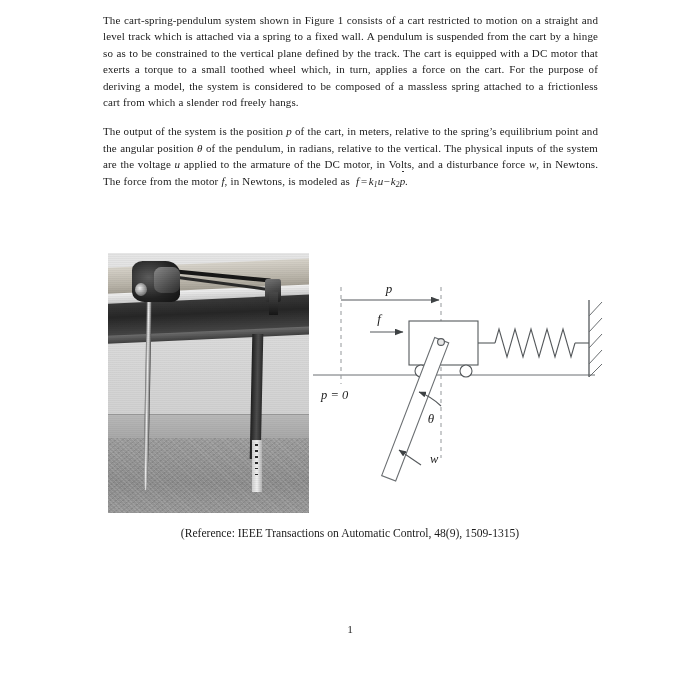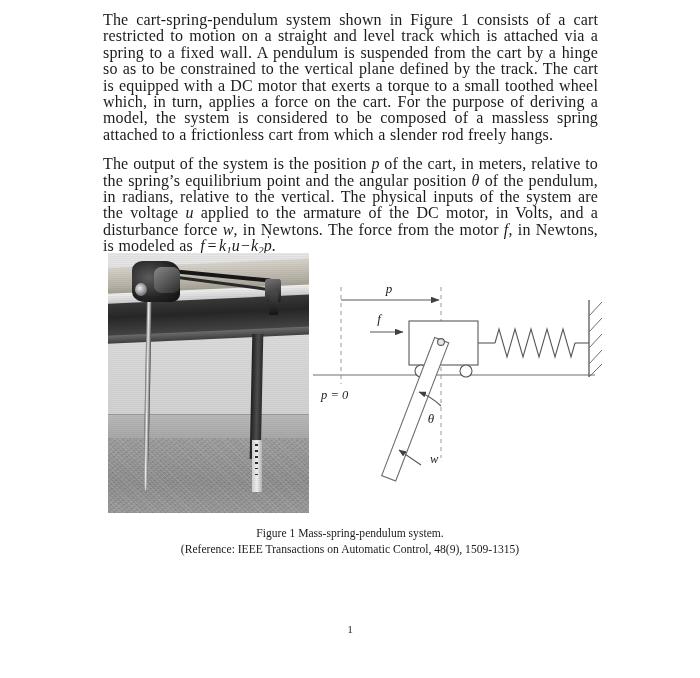--- a/index.html
+++ b/index.html
@@ -24,21 +24,21 @@
 
   
   .textblock {
     position: absolute;
     left: 103px;
     top: 12px;
     width: 495px;
   }
   .para {
     text-align: justify;
-    font-size: 16px;
+    font-size: 11px;
     line-height: 16.4px;
     margin: 0 0 13px 0;
     letter-spacing: 0.01em;
     word-spacing: 0.02em;
     color: #1b1b1b;
   }
   .para.last { margin-bottom: 4px; }
 
   i.var { font-style: italic; }
   .mathspan {
@@ -313,19 +313,18 @@
           <line x1="276" y1="68" x2="289" y2="54"></line>
           <line x1="276" y1="84" x2="289" y2="70"></line>
           <line x1="276" y1="97" x2="289" y2="84"></line>
         </g>
       </svg>
     </div>
 
   </div>
 
   <div class="caption">
-    <div>Figure 1 Mass-spring-pendulum system.</div>
     <div>(Reference: IEEE Transactions on Automatic Control, 48(9), 1509-1315)</div>
   </div>
 
   <div class="pagenum">1</div>
 
 </div>
 
 </body></html>

